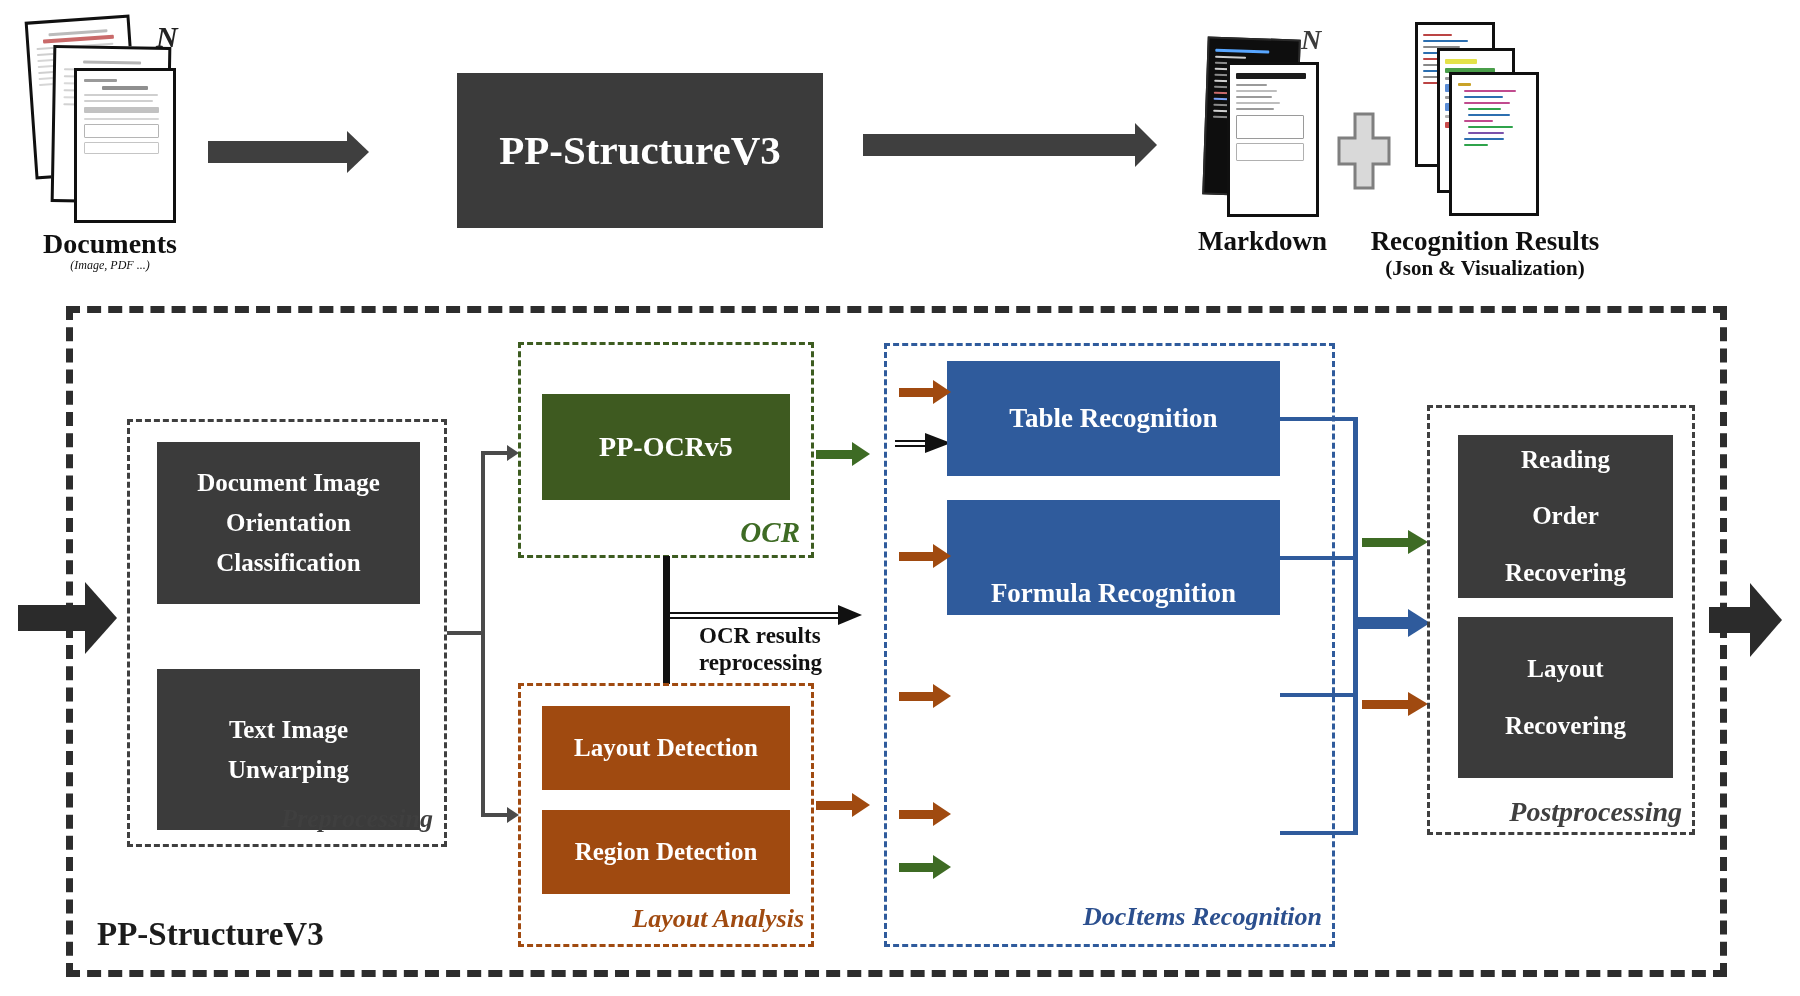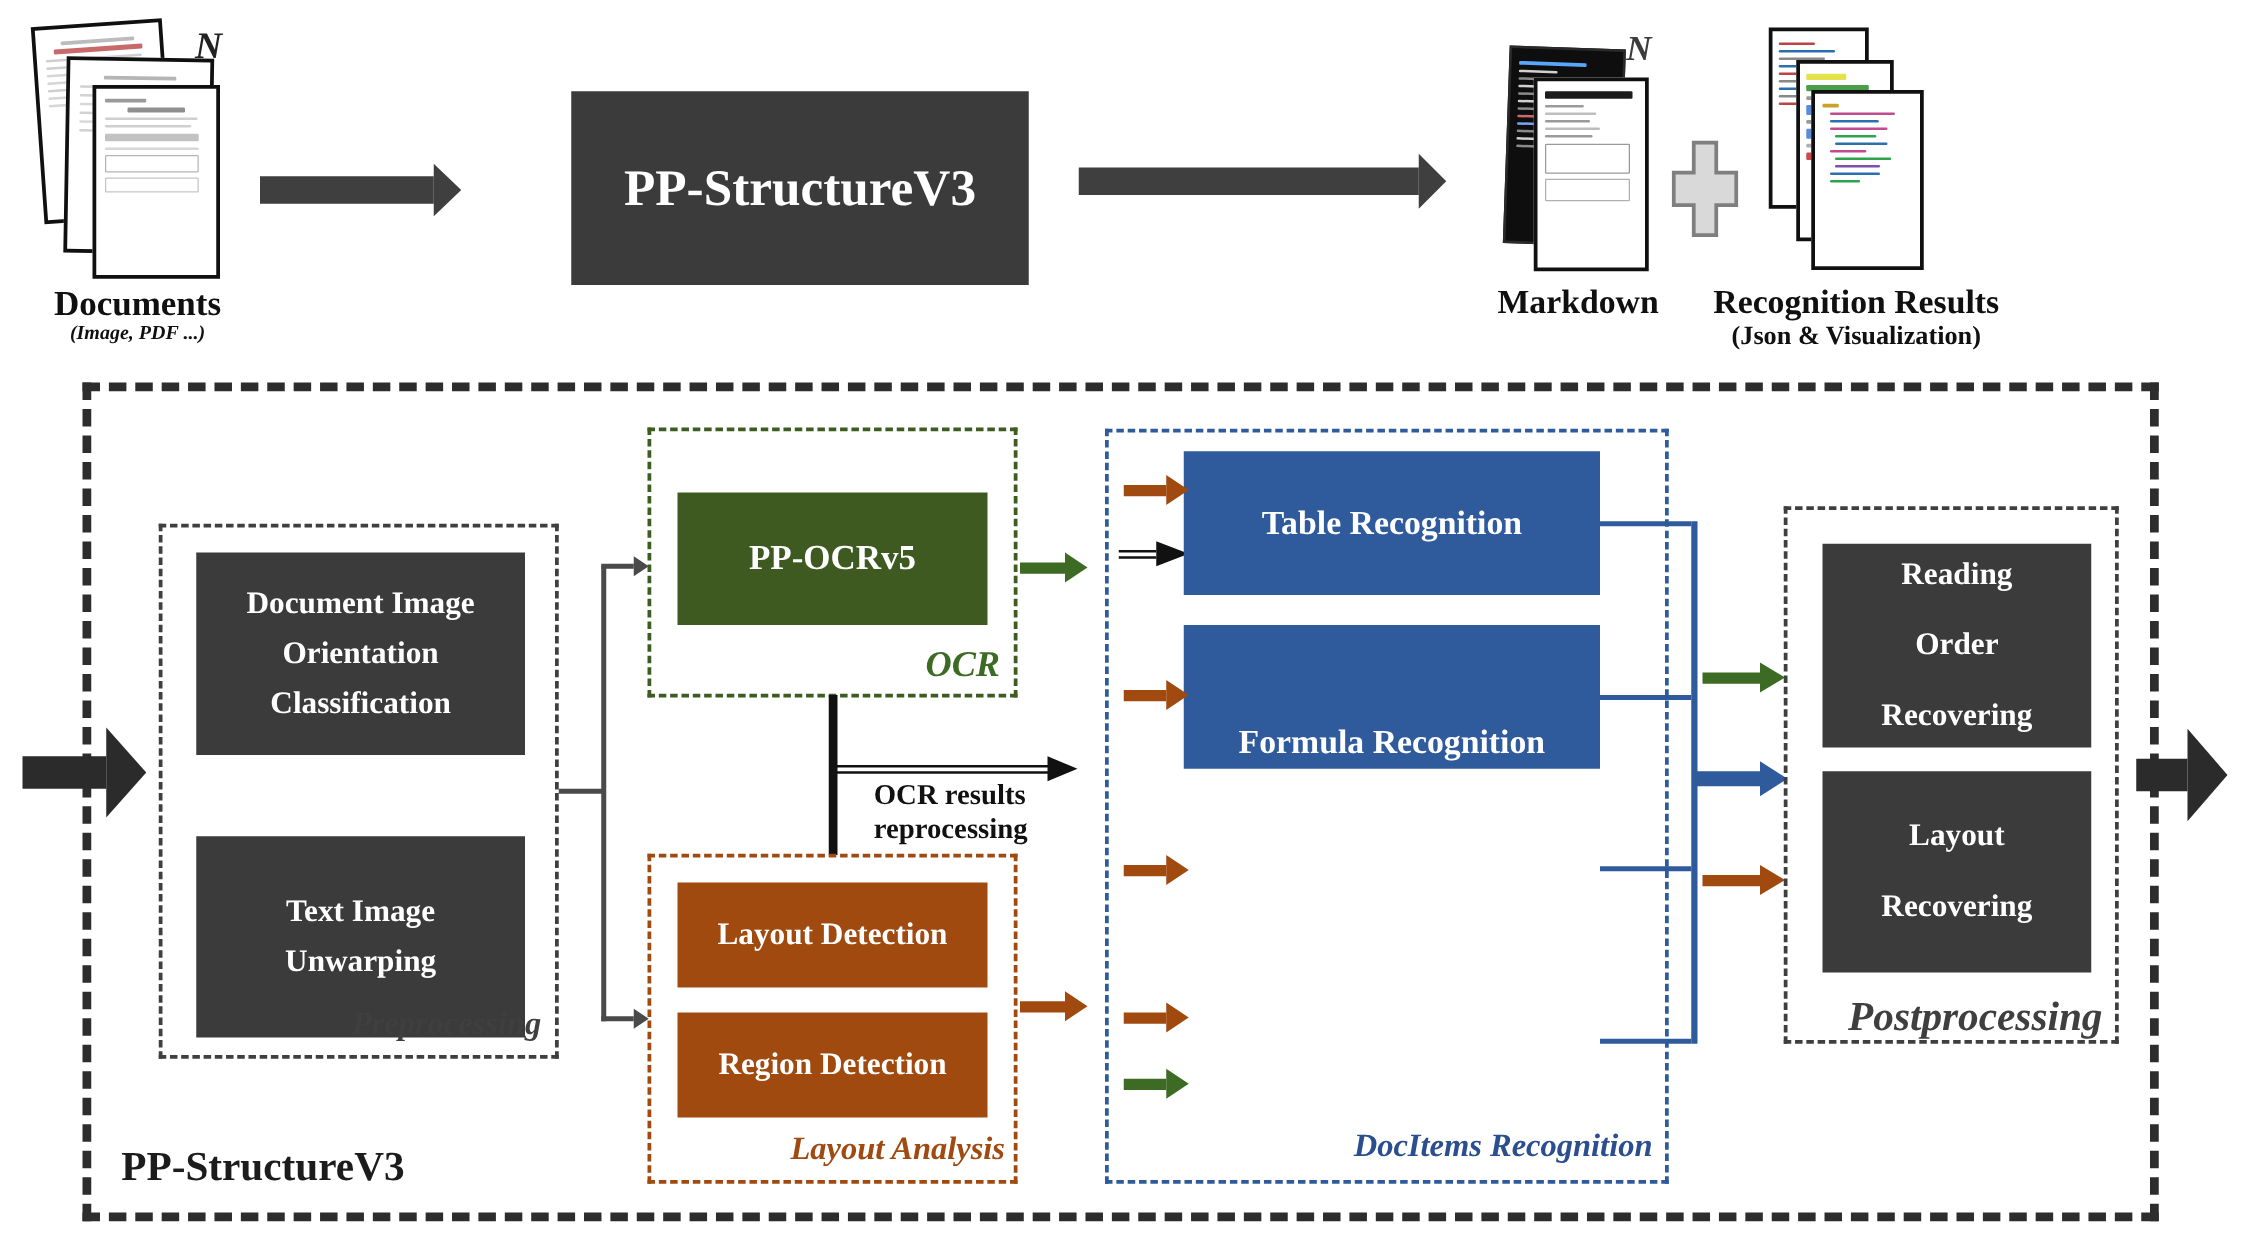--- a/index.html
+++ b/index.html
@@ -69,21 +69,21 @@
       <i style="width:55%;height:4px;background:#8f8f8f;margin:3px auto;"></i>
       <i style="width:90%;height:2px;background:#cfcfcf;margin:4px 0;"></i>
       <i style="width:84%;height:2px;background:#cfcfcf;margin:4px 0;"></i>
       <i style="width:92%;height:6px;background:#c2c2c2;margin:5px 0;"></i>
       <i style="width:92%;height:2px;background:#d6d6d6;margin:4px 0;"></i>
       <i style="width:92%;height:14px;background:transparent;border:1px solid #b5b5b5;margin:4px 0;"></i>
       <i style="width:92%;height:12px;background:transparent;border:1px solid #c5c5c5;margin:4px 0;"></i>
     </div>
     <div class="n-label" style="left:156px;top:20px;font-size:30px;">N</div>
     <div class="caption" style="left:25px;top:228px;width:170px;font-size:28px;">Documents</div>
-    <div class="caption" style="left:25px;top:258px;width:170px;font-size:16px;font-style:italic;font-weight:bold;">(Image, PDF ...)</div>
+    <div class="caption" style="left:25px;top:258px;width:170px;font-size:12px;font-style:italic;font-weight:normal;">(Image, PDF ...)</div>
   </div>
 
   <div>
     <div class="shaft" style="left:208px;top:141px;width:139px;height:22px;background:#3f3f3f;"></div>
     <div class="tri" style="left:347px;top:131px;border-width:21px 0 21px 22px;border-left-color:#3f3f3f;"></div>
   </div>
 
   <div class="mod mod-dark" style="left:457px;top:73px;width:366px;height:155px;font-size:41px;">
     <span>PP-StructureV3</span>
   </div>
@@ -294,15 +294,15 @@
   <div class="region" style="left:1427px;top:405px;width:268px;height:430px;border-color:#3f3f3f;"></div>
   <div class="mod mod-dark lh-tall" style="left:1458px;top:435px;width:215px;height:163px;font-size:25px;">
     <span>Reading
 Order
 Recovering</span>
   </div>
   <div class="mod mod-dark lh-tall" style="left:1458px;top:617px;width:215px;height:161px;font-size:25px;">
     <span>Layout
 Recovering</span>
   </div>
-  <div class="region-label" style="left:1460px;top:796px;width:222px;font-size:33px;">Postprocessing</div>
+  <div class="region-label" style="left:1460px;top:796px;width:222px;font-size:28px;">Postprocessing</div>
 
 </div>
 
 </body></html>

